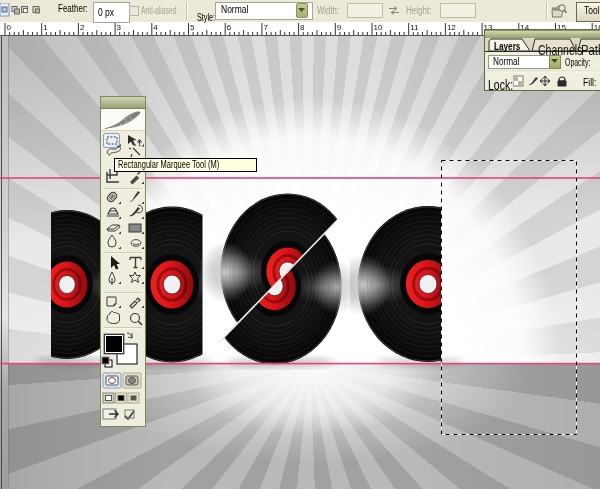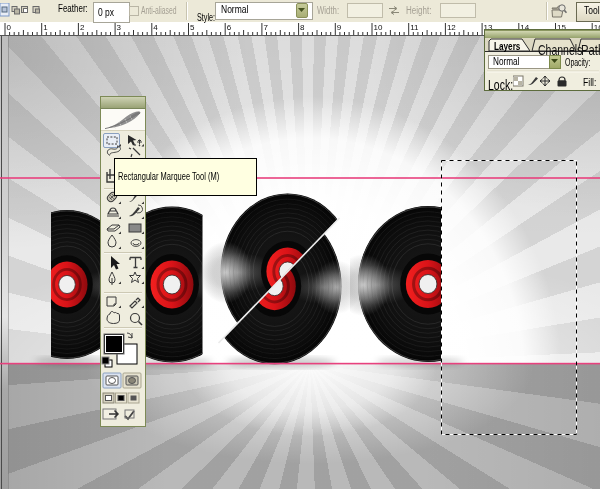--- a/index.html
+++ b/index.html
@@ -33,21 +33,21 @@
 #toolbox{position:absolute;left:100px;top:96px;width:44px;height:329px;z-index:5;
  background:#EFEDDE;border:1px solid #7d8a56;}
 #tbtitle{position:absolute;left:0;top:0;width:44px;height:11px;
  background:linear-gradient(to bottom,#ced2b4,#9aa376);border-bottom:1px solid #7a865a;}
 #feather{position:absolute;left:0;top:12px;width:44px;height:21px;background:#fcfbf6;border-bottom:1px solid #d6d2bc;}
 #selcell{position:absolute;left:2px;top:36px;width:15px;height:13px;background:#e9eef6;
  border:1px solid #8aa0c0;border-radius:2px;}
 .tsep{position:absolute;left:3px;width:38px;height:1px;background:#cdc9b4;border-bottom:1px solid #f8f7ef;}
 #tooltip{position:absolute;left:114px;top:158px;height:12px;z-index:8;
  background:#FFFFE1;border:1px solid #000;font-size:10px;line-height:12px;
- white-space:nowrap;padding:12px 3px;color:#000;}
+ white-space:nowrap;padding:0 3px;color:#000;}
 #layers{position:absolute;left:484px;top:29px;width:116px;height:60px;z-index:7;
  background:#F0EEDF;border:1px solid #5d6c3d;border-right:none;font-size:11px;}
 #ltitle{position:absolute;left:0;top:0;width:116px;height:8px;
  background:linear-gradient(to bottom,#d2d7b2,#96a26c);border-top:1px solid #8a9660;box-sizing:border-box;}
 #ltabs{position:absolute;left:0;top:8px;width:116px;height:13px;background:#dcd8c2;}
 .lab10{font-size:15px;color:#111;}
 .gray{color:#A5A094;}
 .vsep{position:absolute;top:2px;width:1px;height:18px;background:#c8c4b0;border-right:1px solid #fff;}
 .sx{display:inline-block;transform-origin:0 50%;white-space:nowrap;}
 </style></head>

